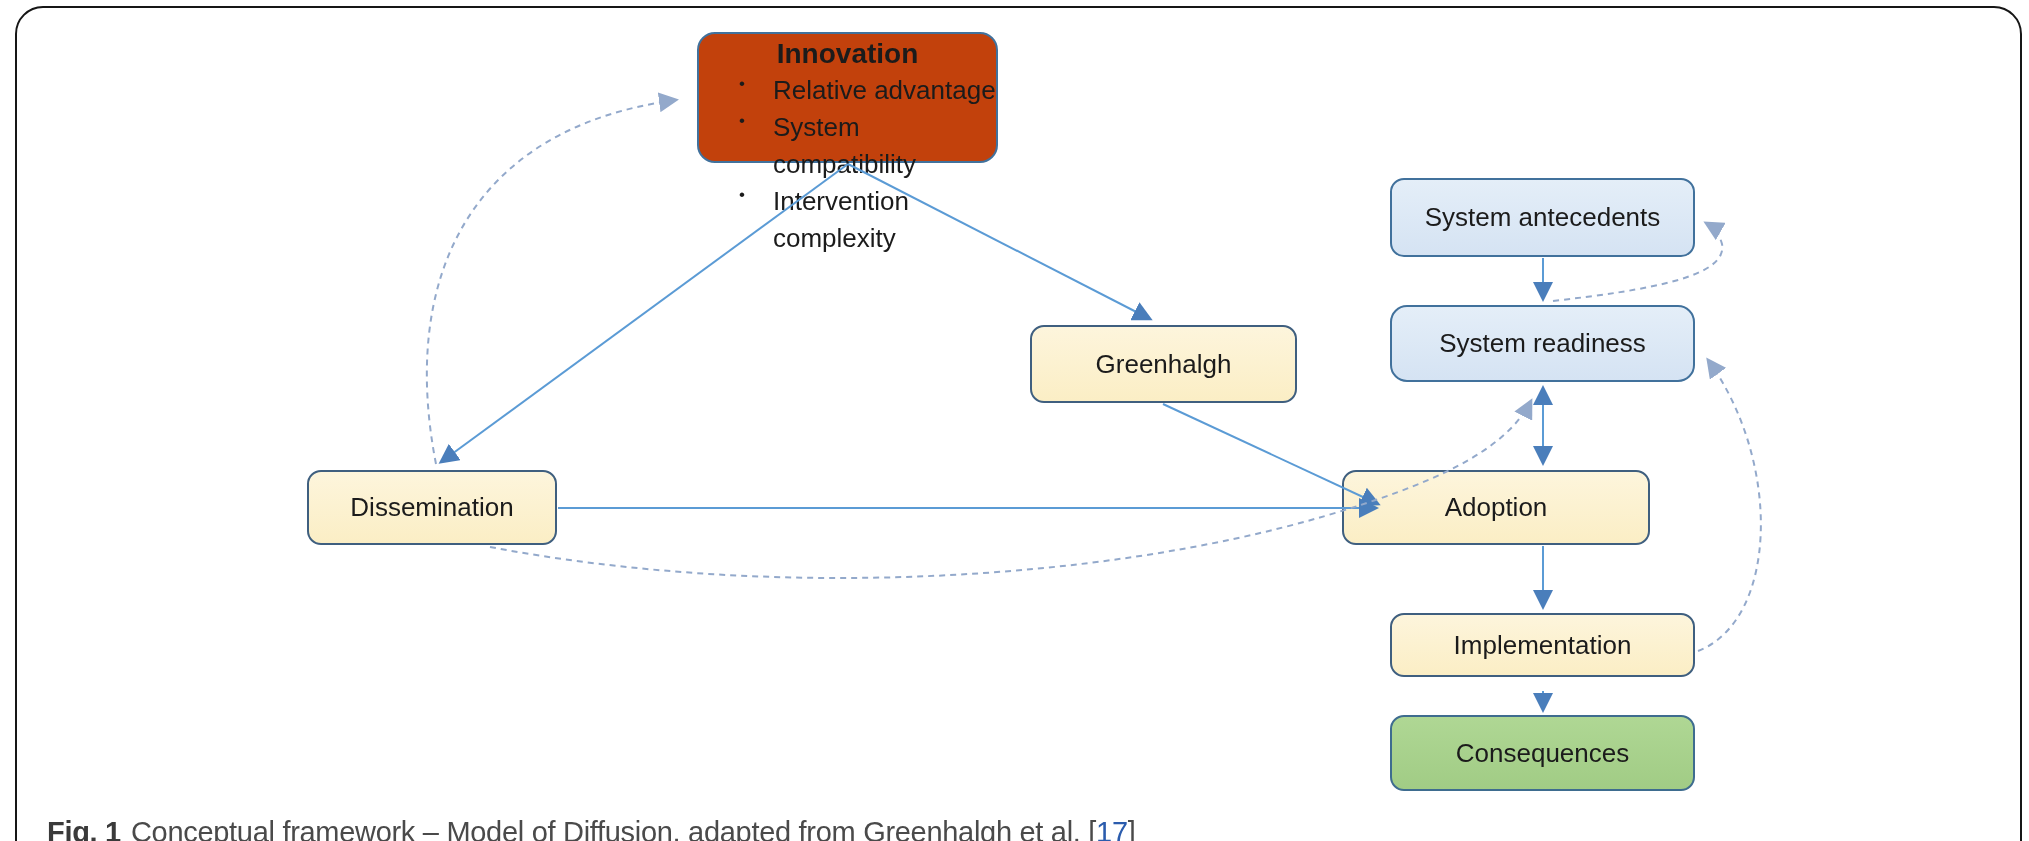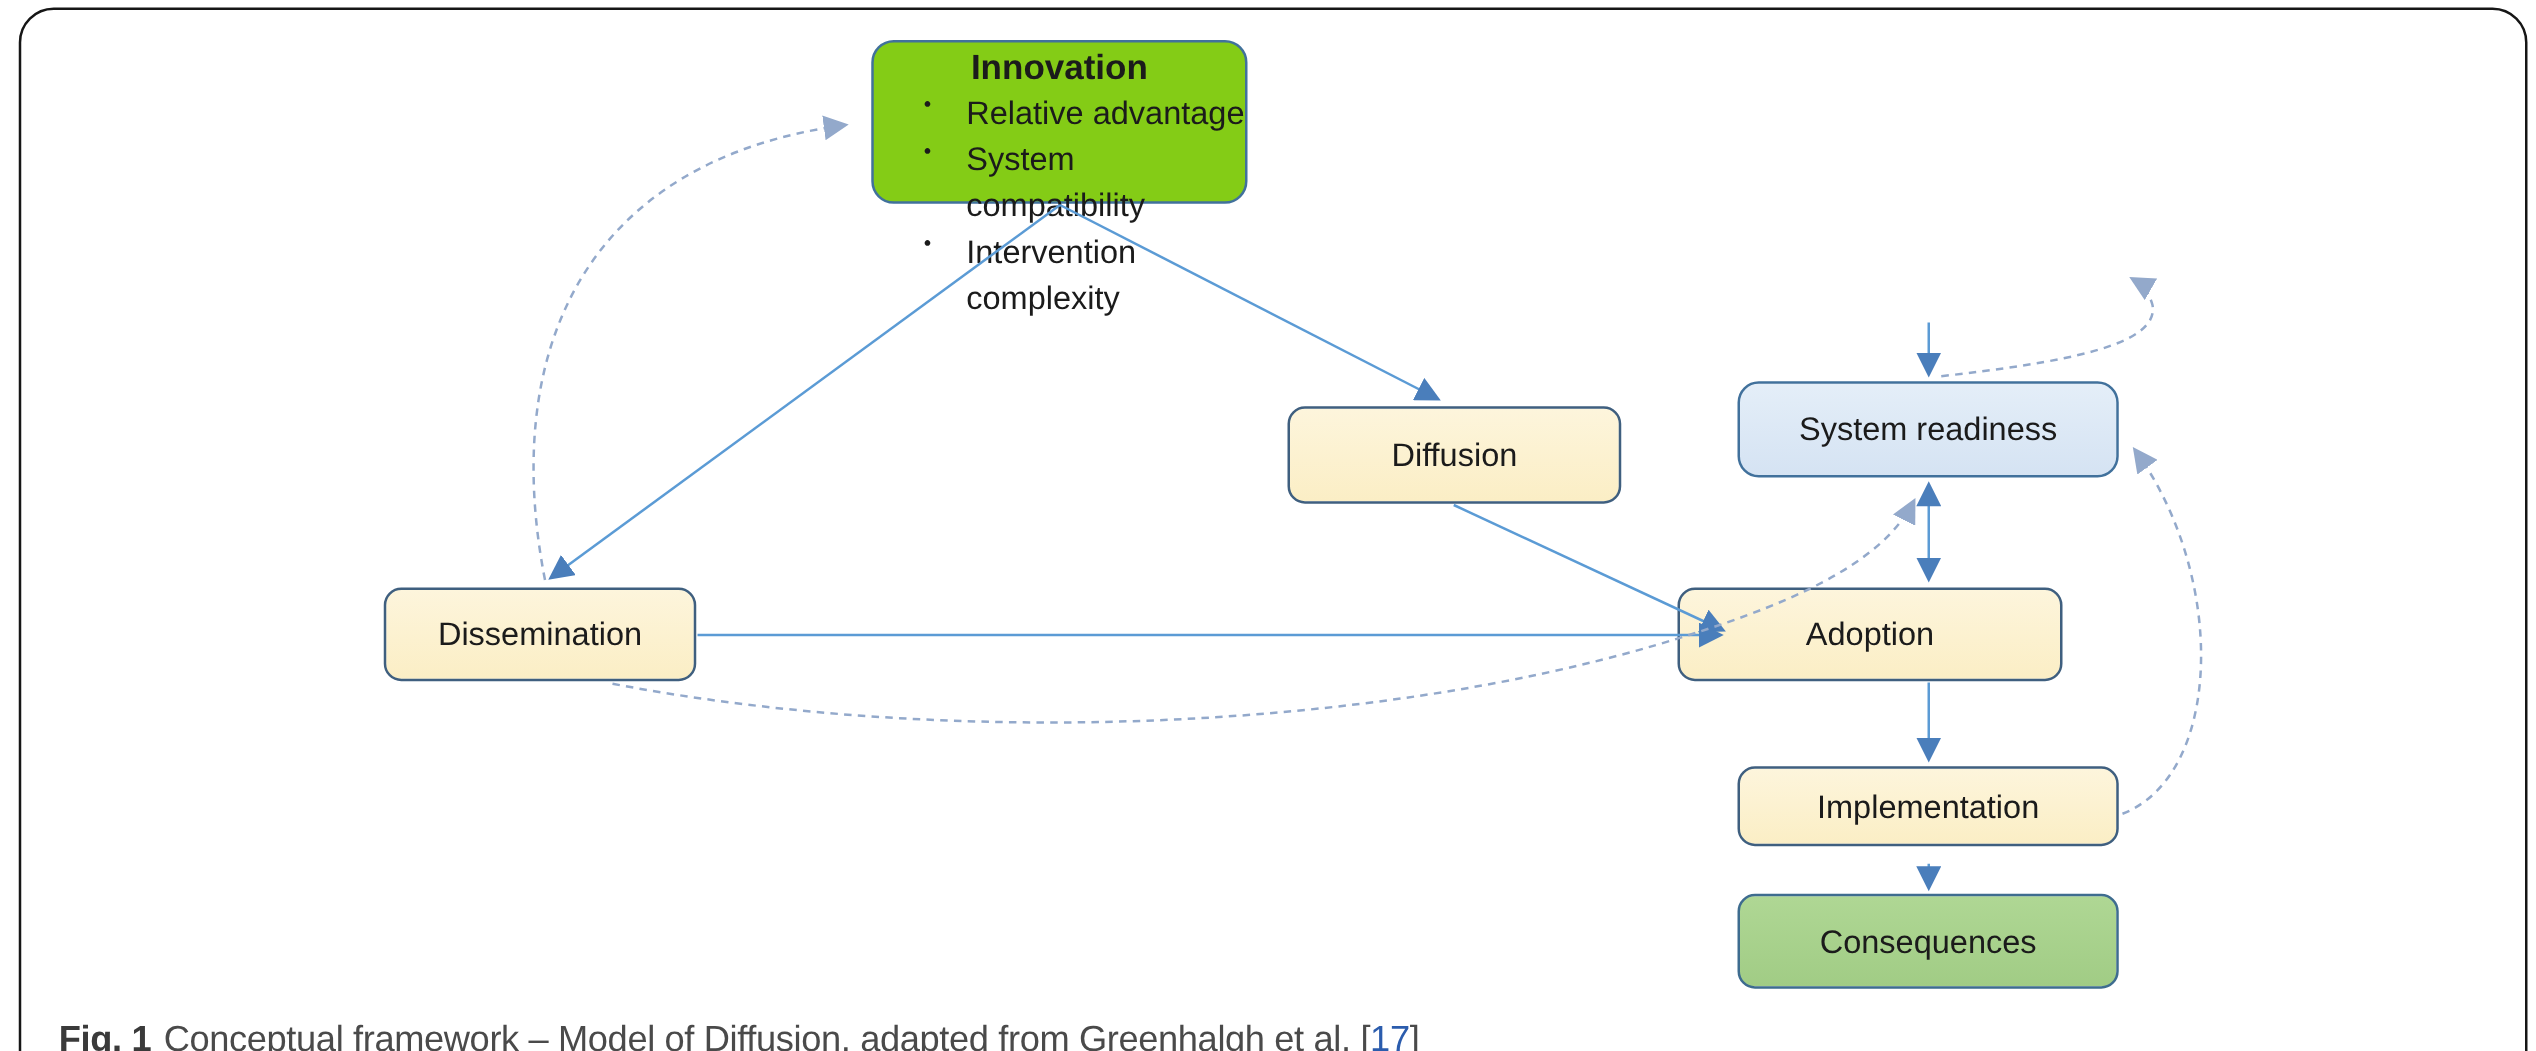--- a/index.html
+++ b/index.html
@@ -18,21 +18,21 @@
   svg.edges{position:absolute;left:0;top:0;pointer-events:none;}
 
   .node{
     position:absolute;display:flex;align-items:center;justify-content:center;
     border-radius:14px;font-size:26px;color:#1b1b1b;
     box-sizing:border-box;
   }
   .cream{background:linear-gradient(#fdf5dc,#fbeec5);border:2.5px solid #3f5f7f;}
   .blue{background:linear-gradient(#e4eef8,#d5e3f3);border:2.5px solid #41719c;}
   .green{background:linear-gradient(#afd794,#a1cc85);border:2.5px solid #3e6c8f;}
-  .white{background:#84cc16;border:2.5px solid #41719c;}
+  .white{background:#c2410c;border:2.5px solid #41719c;}
 
   #node-innovation{left:697px;top:32px;width:301px;height:131px;
     flex-direction:column;justify-content:flex-start;border-radius:18px;}
   #node-innovation .title{font-weight:bold;font-size:28px;margin-top:4px;}
   #node-innovation ul{margin:2px 0 0 0;padding:0 0 0 40px;list-style:none;}
   #node-innovation li{font-size:26px;line-height:1.42;position:relative;padding-left:34px;}
   #node-innovation li::before{content:"•";position:absolute;left:0;top:0;font-size:17px;}
 
   #node-diffusion{left:1030px;top:325px;width:267px;height:78px;}
   #node-dissemination{left:307px;top:470px;width:250px;height:75px;}
@@ -60,27 +60,30 @@
   <div class="node white" id="node-innovation">
     <div class="title">Innovation</div>
     <ul>
       <li>Relative advantage</li>
       <li>System compatibility</li>
       <li>Intervention complexity</li>
     </ul>
   </div>
 
   <div class="node cream" id="node-diffusion">
-    <span>Diffusion</span>
+    <span>Greenhalgh</span>
   </div>
 
   <div class="node cream" id="node-dissemination">
     <span>Dissemination</span>
   </div>
 
+  <div class="node blue" id="node-system-antecedents">
+    <span>System antecedents</span>
+  </div>
 
   <div class="node blue" id="node-system-readiness">
     <span>System readiness</span>
   </div>
 
   <div class="node cream" id="node-adoption">
     <span>Adoption</span>
   </div>
 
   <div class="node cream" id="node-implementation">

